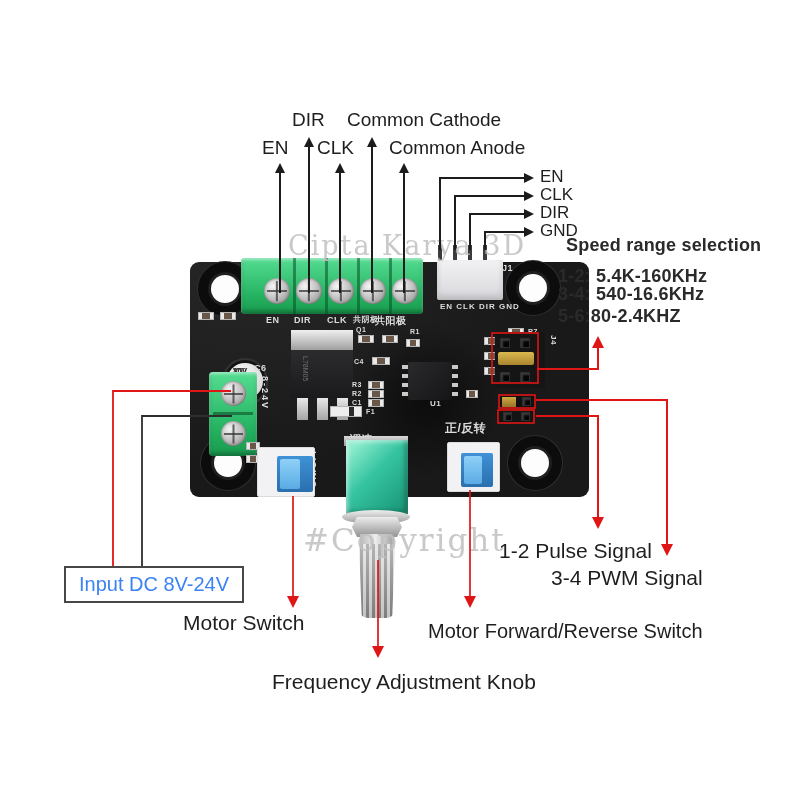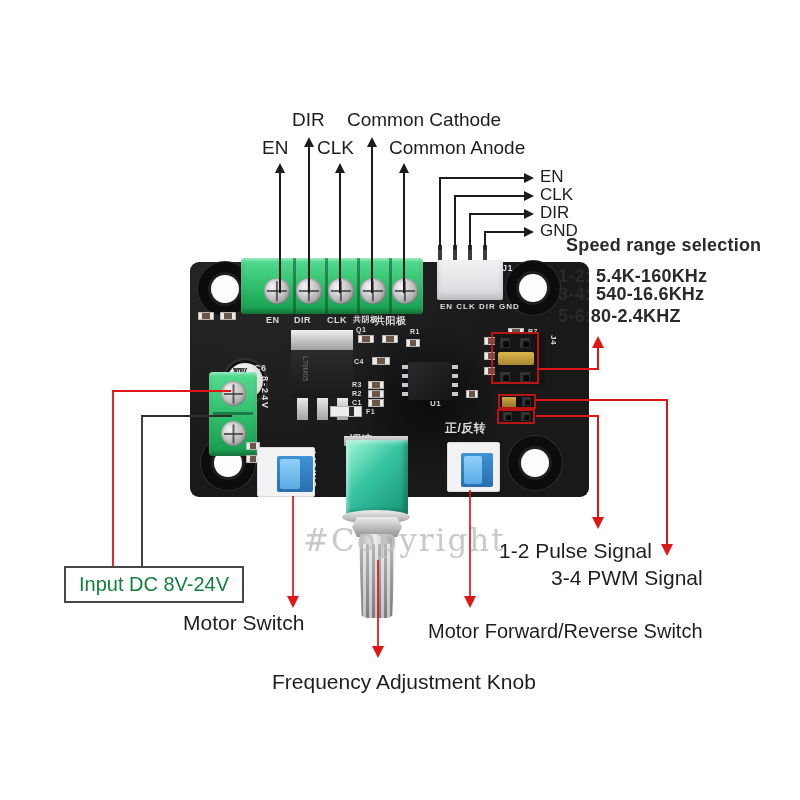--- a/index.html
+++ b/index.html
@@ -41,20 +41,21 @@
   .ann{position:absolute;left:0;top:0;z-index:6;}
   .txt{z-index:7;}
   .inputbox{position:absolute;left:64px;top:566px;width:176px;height:33px;border:2px solid #474747;
             display:flex;align-items:center;justify-content:center;z-index:7;background:#fff;}
 </style>
 </head>
 <body>
 
 <div class="stage">
 
+  <div class="wm" style="left:288px;top:230px;font-size:27px;">Cipta Karya 3D</div>
 
   <div class="board">
 
     <div class="hole" style="left:7px;top:-1px;">
         <i></i>
       </div>
     <div class="hole" style="left:315px;top:-2px;">
         <i></i>
       </div>
     <div class="hole" style="left:10px;top:173px;">
@@ -248,19 +249,19 @@
 
   <div class="lbl szbold txt" style="left:566px;top:236px;text-align:right;">Speed range selection</div>
   <div class="lbl szbold txt" style="left:558px;top:267px;">1-2: 5.4K-160KHz</div>
   <div class="lbl szbold txt" style="left:558px;top:285px;">3-4: 540-16.6KHz</div>
   <div class="lbl szbold txt" style="left:558px;top:307px;">5-6:80-2.4KHZ</div>
 
   <div class="lbl sz21 txt" style="left:499px;top:539px;">1-2 Pulse Signal</div>
   <div class="lbl sz21 txt" style="left:551px;top:566px;">3-4 PWM Signal</div>
 
   <div class="inputbox">
-    <span class="sz20" style="color:#15803d;">Input DC 8V-24V</span>
+    <span class="sz20" style="color:#3b82f6;">Input DC 8V-24V</span>
   </div>
   <div class="lbl sz20 txt" style="left:428px;top:620px;">Motor Forward/Reverse Switch</div>
   <div class="lbl sz21 txt" style="left:183px;top:611px;">Motor Switch</div>
   <div class="lbl sz21 txt" style="left:272px;top:670px;">Frequency Adjustment Knob</div>
 
 </div>
 
 </body></html>

